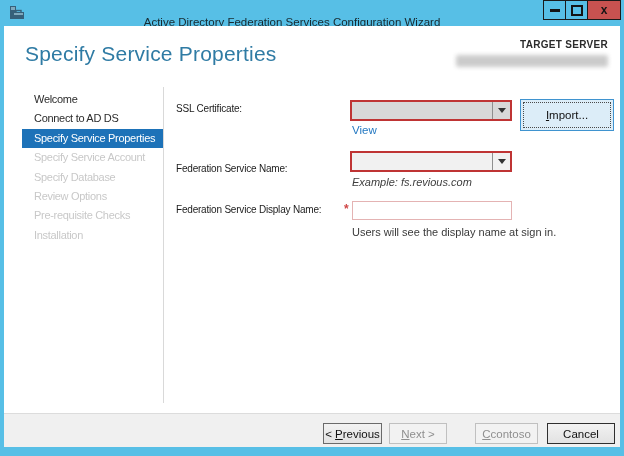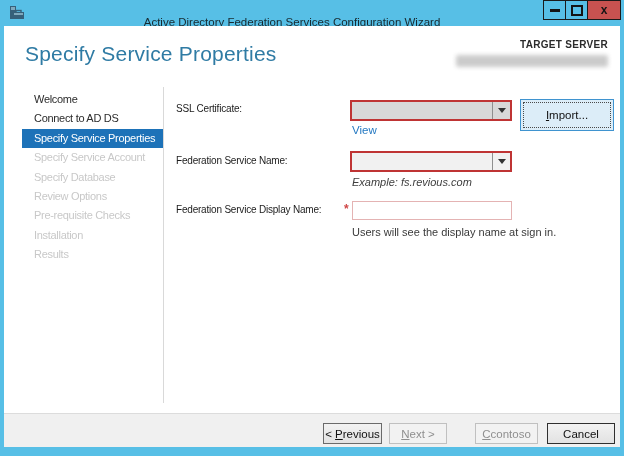--- a/index.html
+++ b/index.html
@@ -106,35 +106,34 @@
 
     <div class="sidebar">
       <div class="nav-item enabled">Welcome</div>
       <div class="nav-item enabled">Connect to AD DS</div>
       <div class="nav-item selected">Specify Service Properties</div>
       <div class="nav-item disabled">Specify Service Account</div>
       <div class="nav-item disabled">Specify Database</div>
       <div class="nav-item disabled">Review Options</div>
       <div class="nav-item disabled">Pre-requisite Checks</div>
       <div class="nav-item disabled">Installation</div>
-      <div class="nav-item disabled">Results</div>
     </div>
     <div class="divider"></div>
 
     <div class="flabel" style="top:77px;">SSL Certificate:</div>
     <div class="combo gray" style="top:74px;">
       <span class="fill"></span>
       <span class="arrowcell">
           <span class="tri"></span>
         </span>
     </div>
     <button class="import-btn"><span class="mn">I</span><span>mport...</span></button>
     <div class="view-link">View</div>
 
-    <div class="flabel" style="top:129px;">Federation Service Name:</div>
+    <div class="flabel" style="top:137px;">Federation Service Name:</div>
     <div class="combo lite" style="top:125px;">
       <span class="fill"></span>
       <span class="arrowcell">
           <span class="tri"></span>
         </span>
     </div>
     <div class="hint italic" style="top:150px;">Example: fs.revious.com</div>
 
     <div class="flabel" style="top:178px;">Federation Service Display Name:</div>
     <div class="req">*</div>

